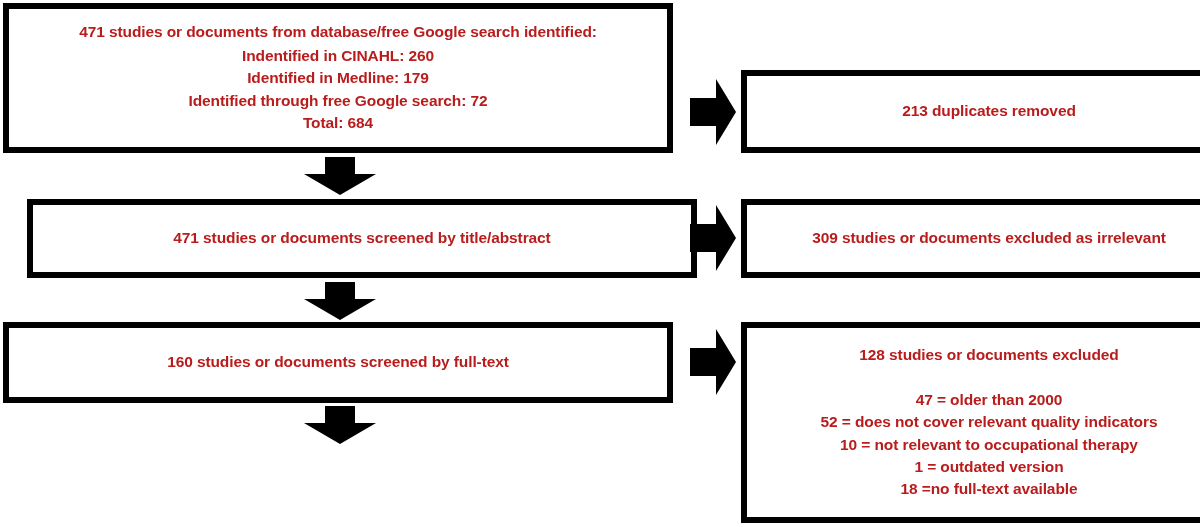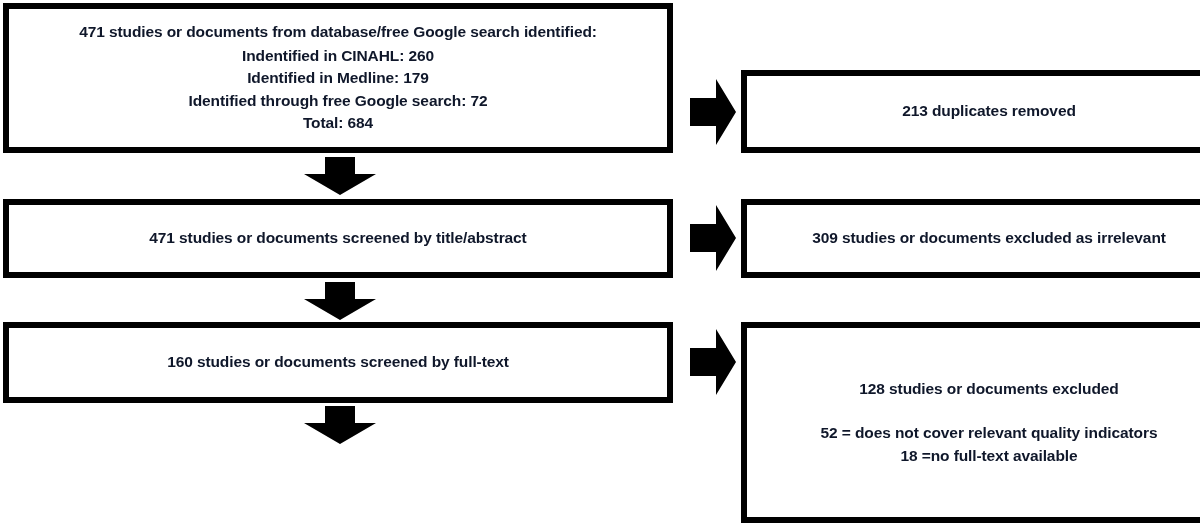--- a/index.html
+++ b/index.html
@@ -23,37 +23,37 @@
   .flow-box {
     position: absolute;
     box-sizing: border-box;
     background: #ffffff;
     border: 6px solid #000000;
     display: flex;
     flex-direction: column;
     align-items: center;
     justify-content: center;
     text-align: center;
-    color: #0f172a;
+    color: #b91c1c;
     font-weight: bold;
     font-size: 15.5px;
     line-height: 1.45;
     letter-spacing: -0.1px;
   }
   .flow-box .line {
     display: block;
     white-space: nowrap;
   }
 
   
   .col-left  { left: 3px;   width: 670px; }
   .col-right { left: 741px; width: 496px; }
 
   .row1 { top: 3px;   height: 150px; }
-  .row2 { top: 199px; height: 79px;  }
+  .row2 { top: 199px; height: 79px; margin-left: 24px;  }
   .row3 { top: 322px; height: 81px;  }
   .row4 { top: 443px; height: 80px;  }
 
   .row1r { top: 70px;  height: 83px;  }
   .row2r { top: 199px; height: 79px;  }
   .row3r { top: 322px; height: 201px; text-align: center; }
 
   .box-row1 .line:first-child { margin-bottom: 1px; }
 
   
@@ -128,21 +128,24 @@
 
   <div class="arrow arrow-right" style="left:690px; top:329px;">
     <svg viewBox="0 0 46 66" preserveAspectRatio="none">
       <polygon points="0,19 26,19 26,0 46,33 26,66 26,47 0,47" fill="#000000"></polygon>
     </svg>
   </div>
 
   <div class="flow-box col-right row3r">
     <span class="line">128 studies or documents excluded</span>
     <span class="spacer"></span>
+    <span class="line">47 = older than 2000</span>
     <span class="line">52 = does not cover relevant quality indicators</span>
+    <span class="line">10 = not relevant to occupational therapy</span>
+    <span class="line">1 = outdated version</span>
     <span class="line">18 =no full-text available</span>
   </div>
 
   <div class="arrow arrow-down" style="left:304px; top:406px;">
     <svg viewBox="0 0 72 38" preserveAspectRatio="none">
       <polygon points="21,0 51,0 51,17 72,17 36,38 0,17 21,17" fill="#000000"></polygon>
     </svg>
   </div>
 
 

